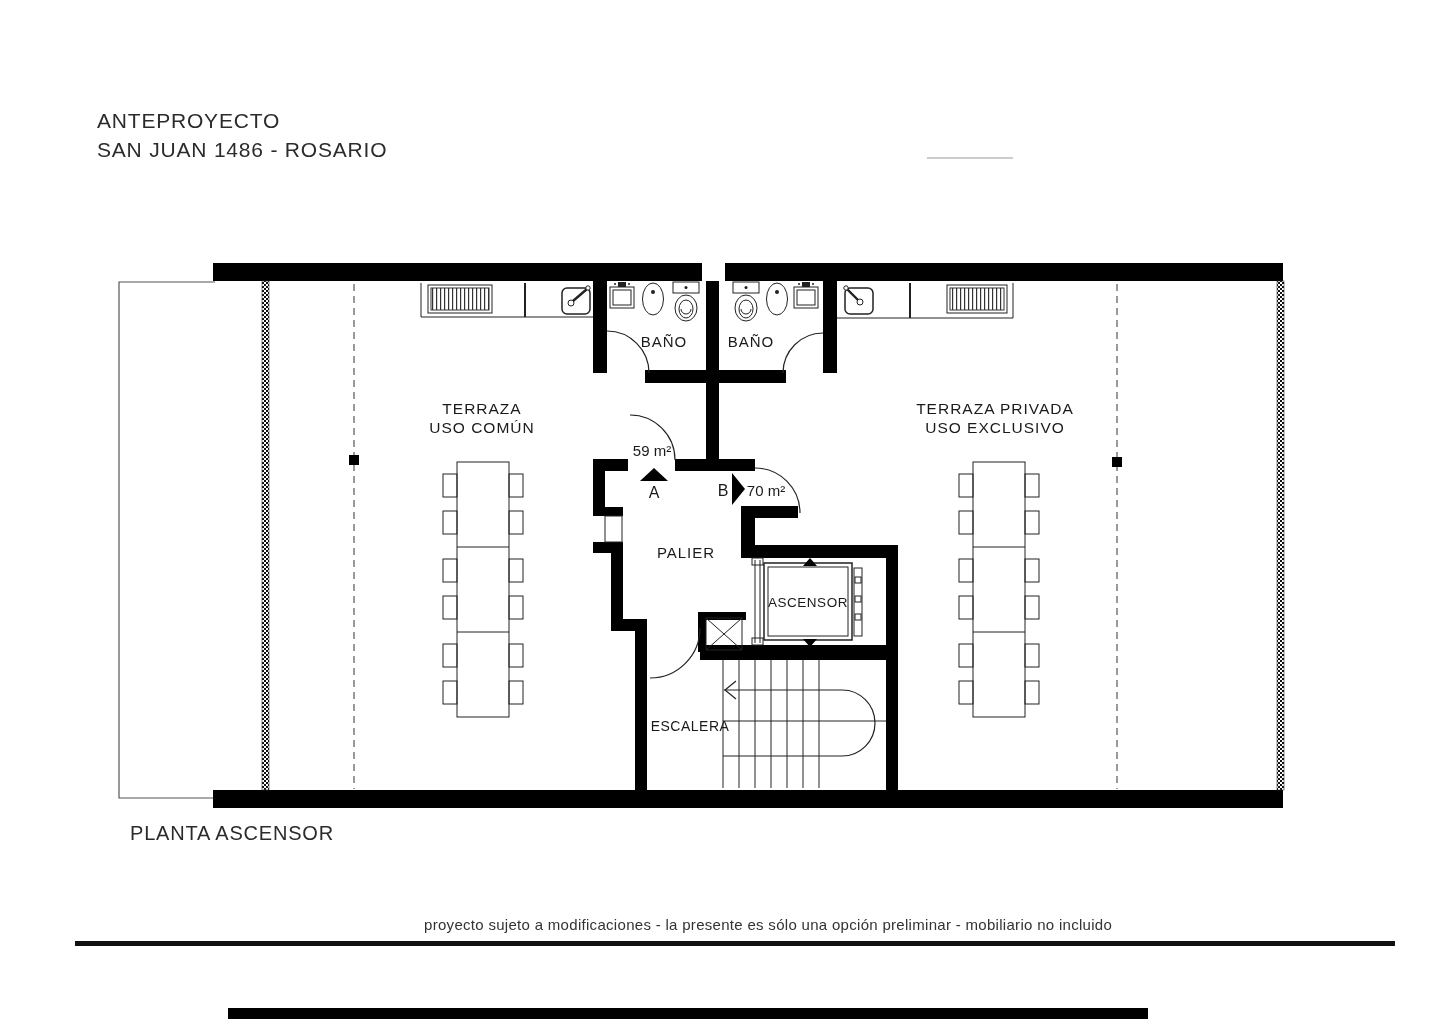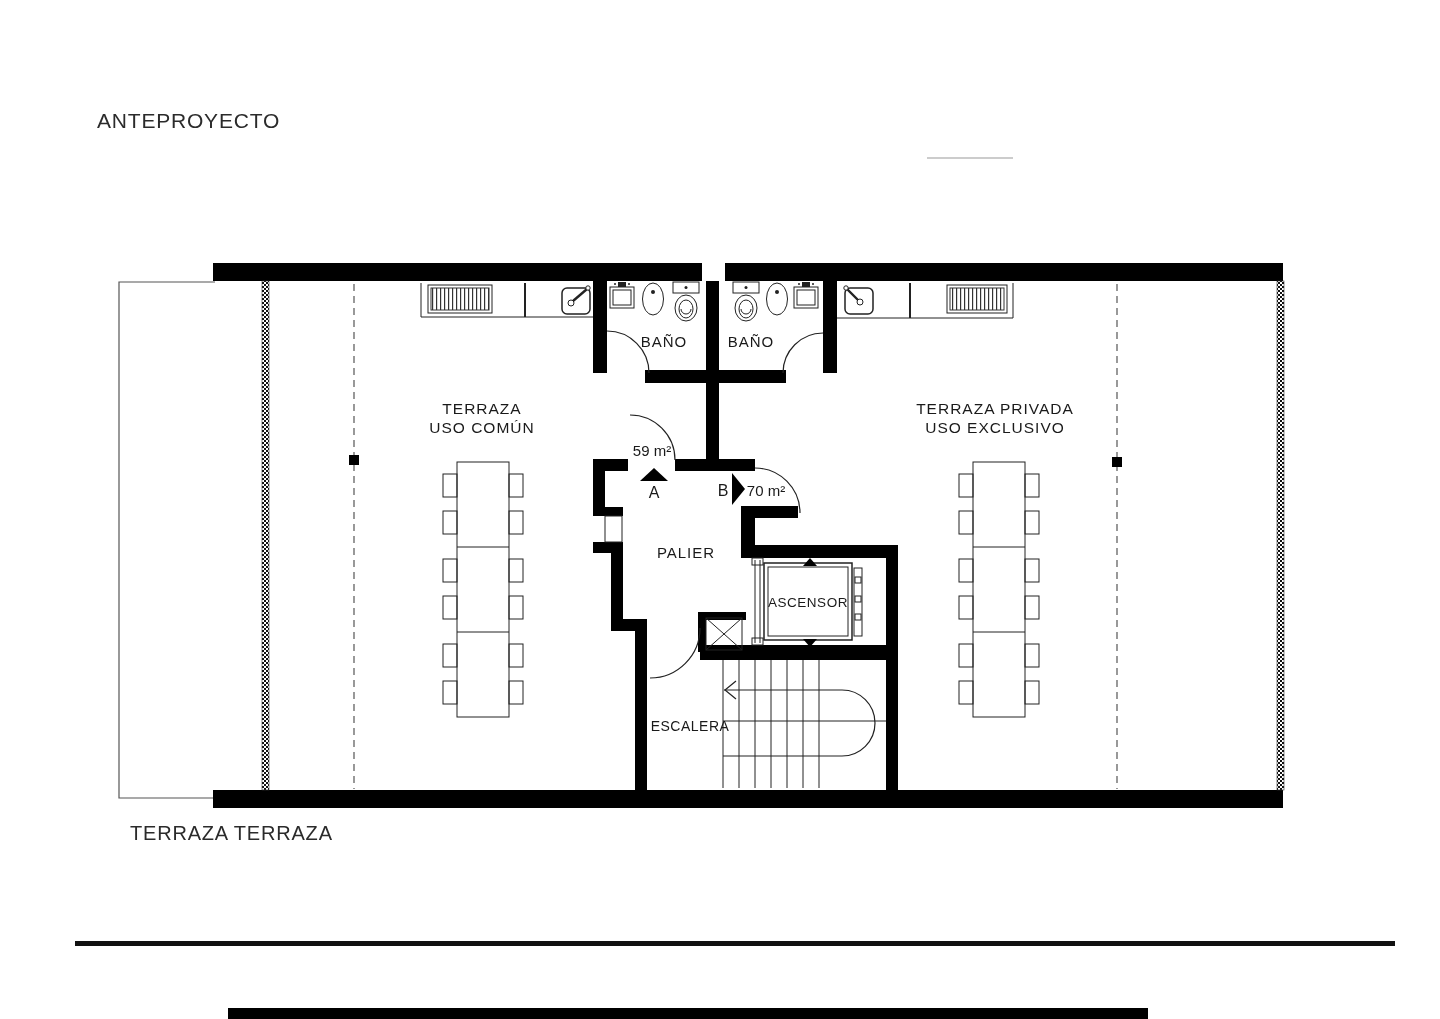--- a/index.html
+++ b/index.html
@@ -15,23 +15,25 @@
   svg text{font-family:"Liberation Sans", sans-serif;fill:#1a1a1a;}
   .thin{stroke:#222;stroke-width:1;fill:none;}
 </style>
 </head>
 <body>
 
 <div class="page">
 
   <div class="abs title-block">
     <div>ANTEPROYECTO</div>
+    <div>SAN JUAN 1486 - ROSARIO</div>
   </div>
   <div class="abs faint-line"></div>
-  <div class="abs plan-title">TERRAZA TERRAZA</div>
+  <div class="abs plan-title">PLANTA ASCENSOR</div>
+  <div class="abs disclaimer">proyecto sujeto a modificaciones - la presente es sólo una opción preliminar - mobiliario no incluido</div>
   <div class="abs rule-main"></div>
   <div class="abs bottom-bar"></div>
 
   <svg class="abs" style="left:0;top:0" width="1440" height="1019" viewBox="0 0 1440 1019">
     <defs>
       <pattern id="rail" width="4" height="4" patternUnits="userSpaceOnUse">
         <rect width="4" height="4" fill="#fff"></rect>
         <rect width="2" height="2" fill="#111"></rect>
         <rect x="2" y="2" width="2" height="2" fill="#111"></rect>
       </pattern>

